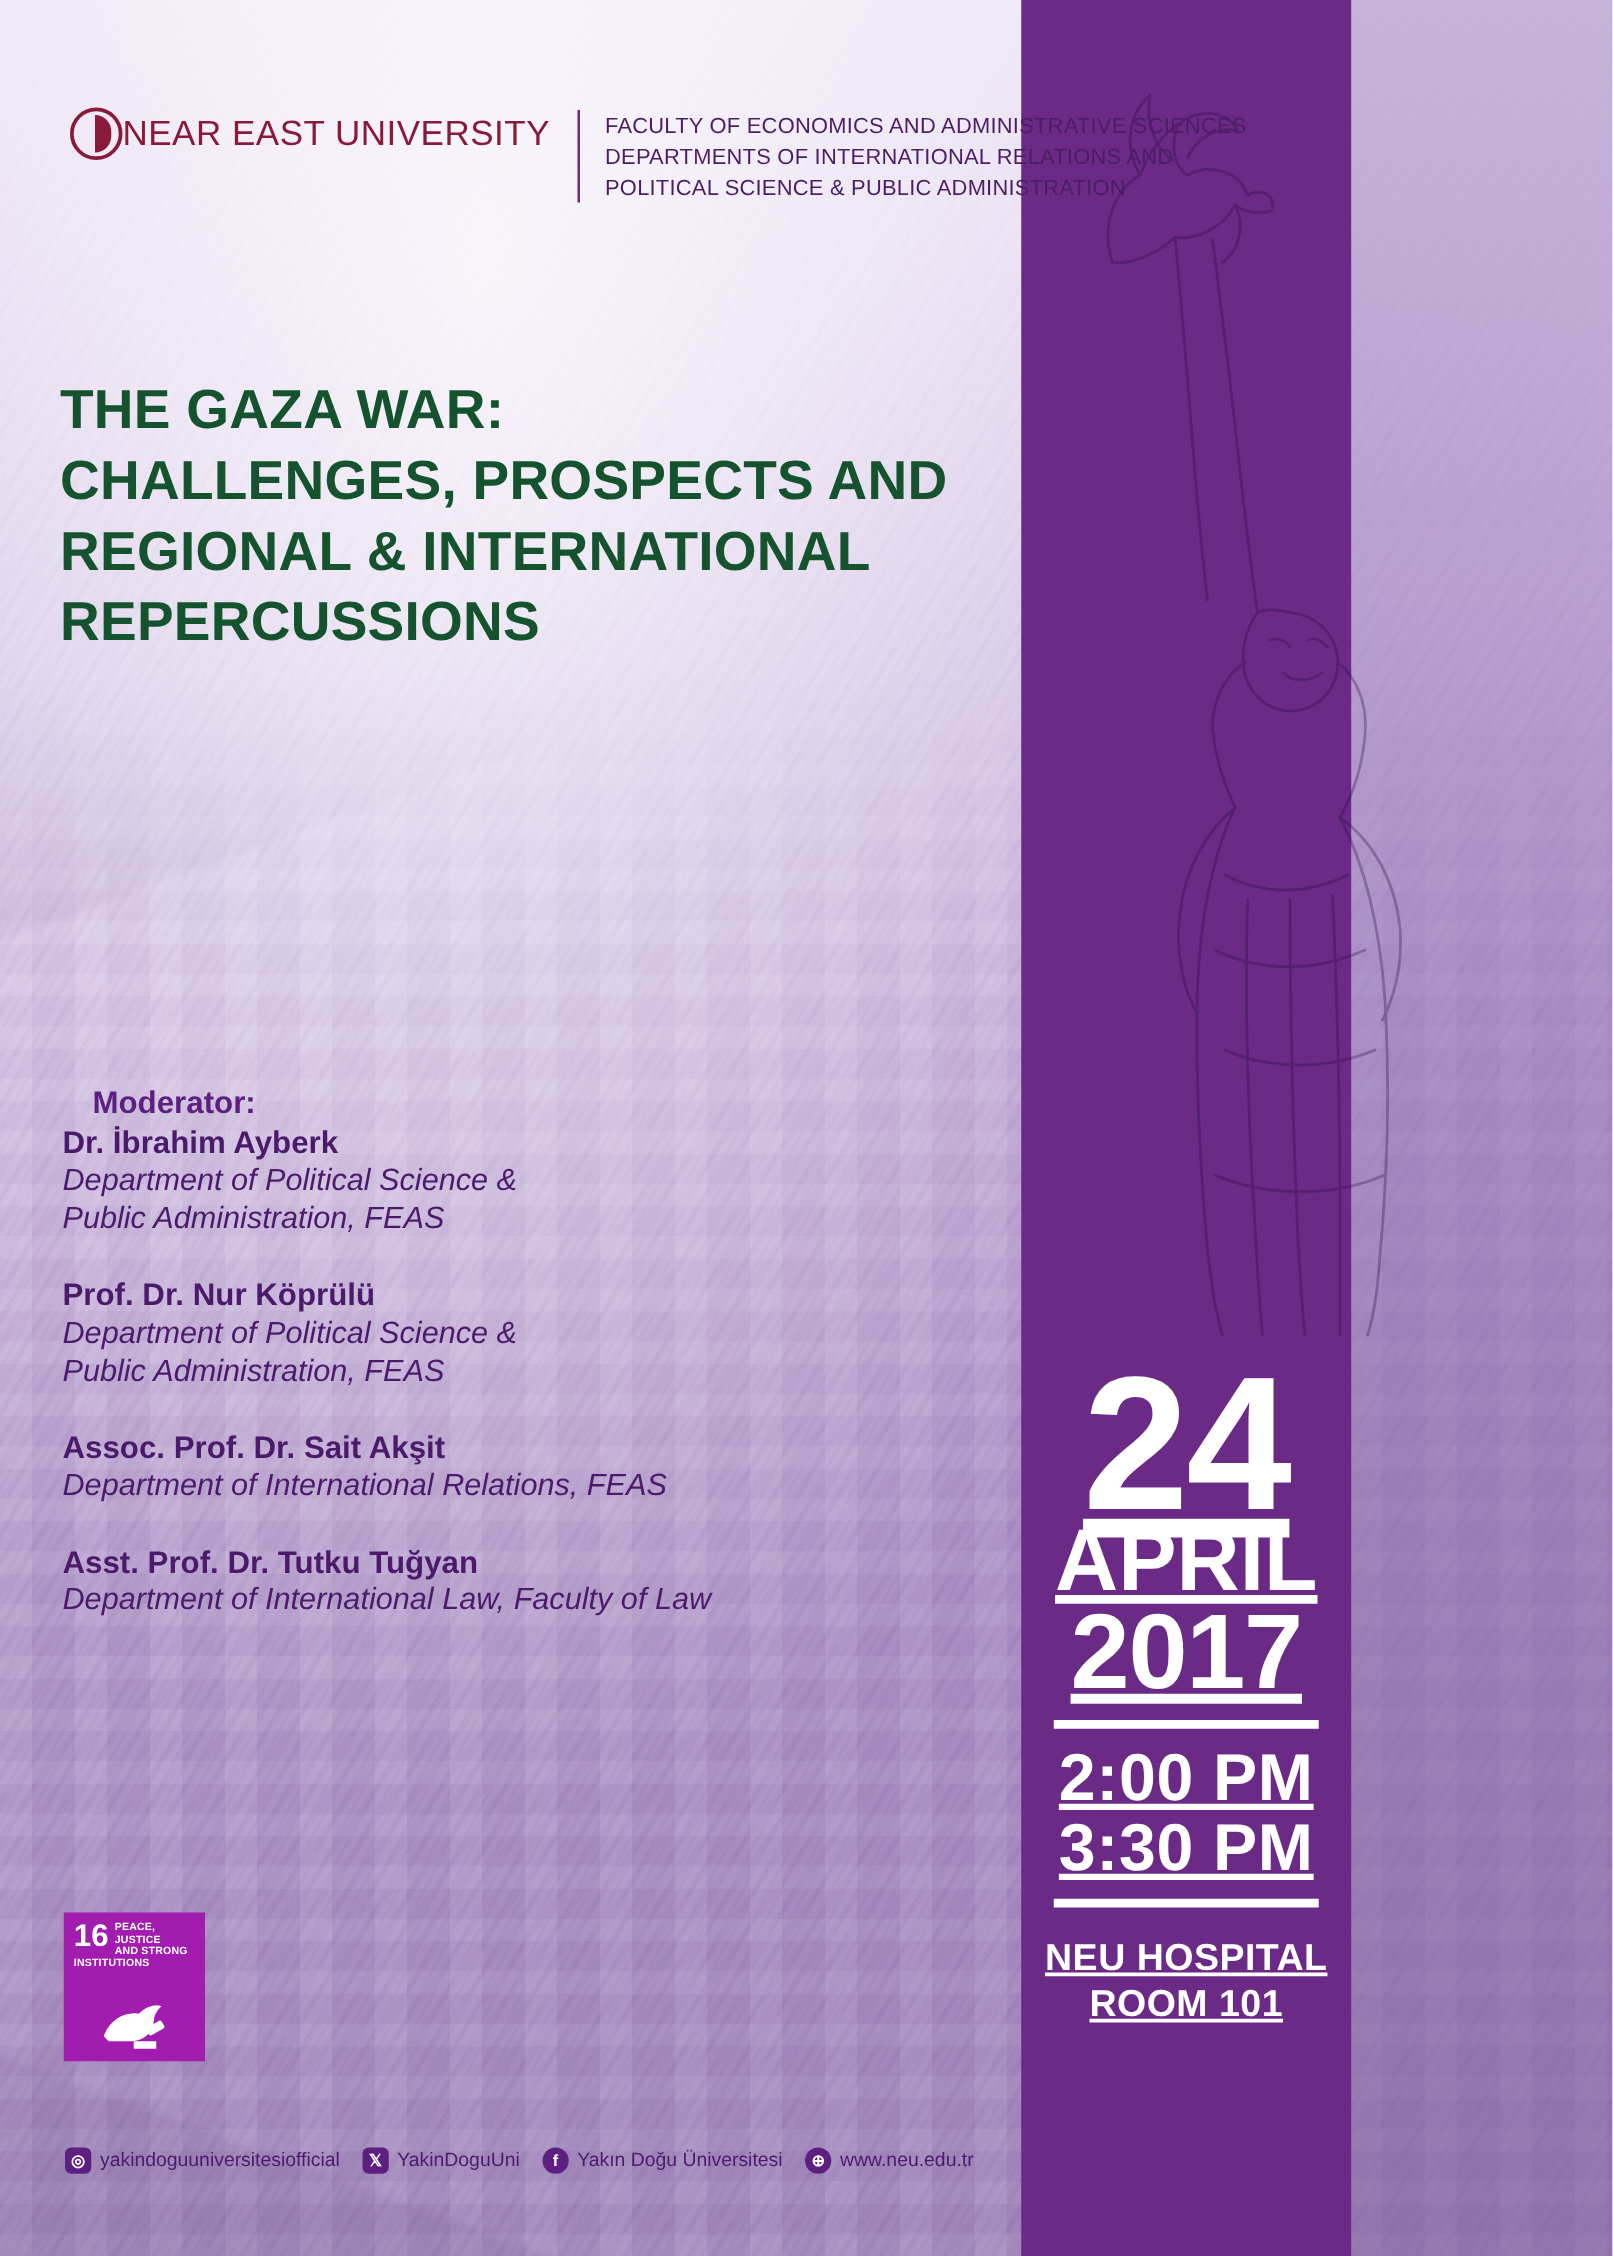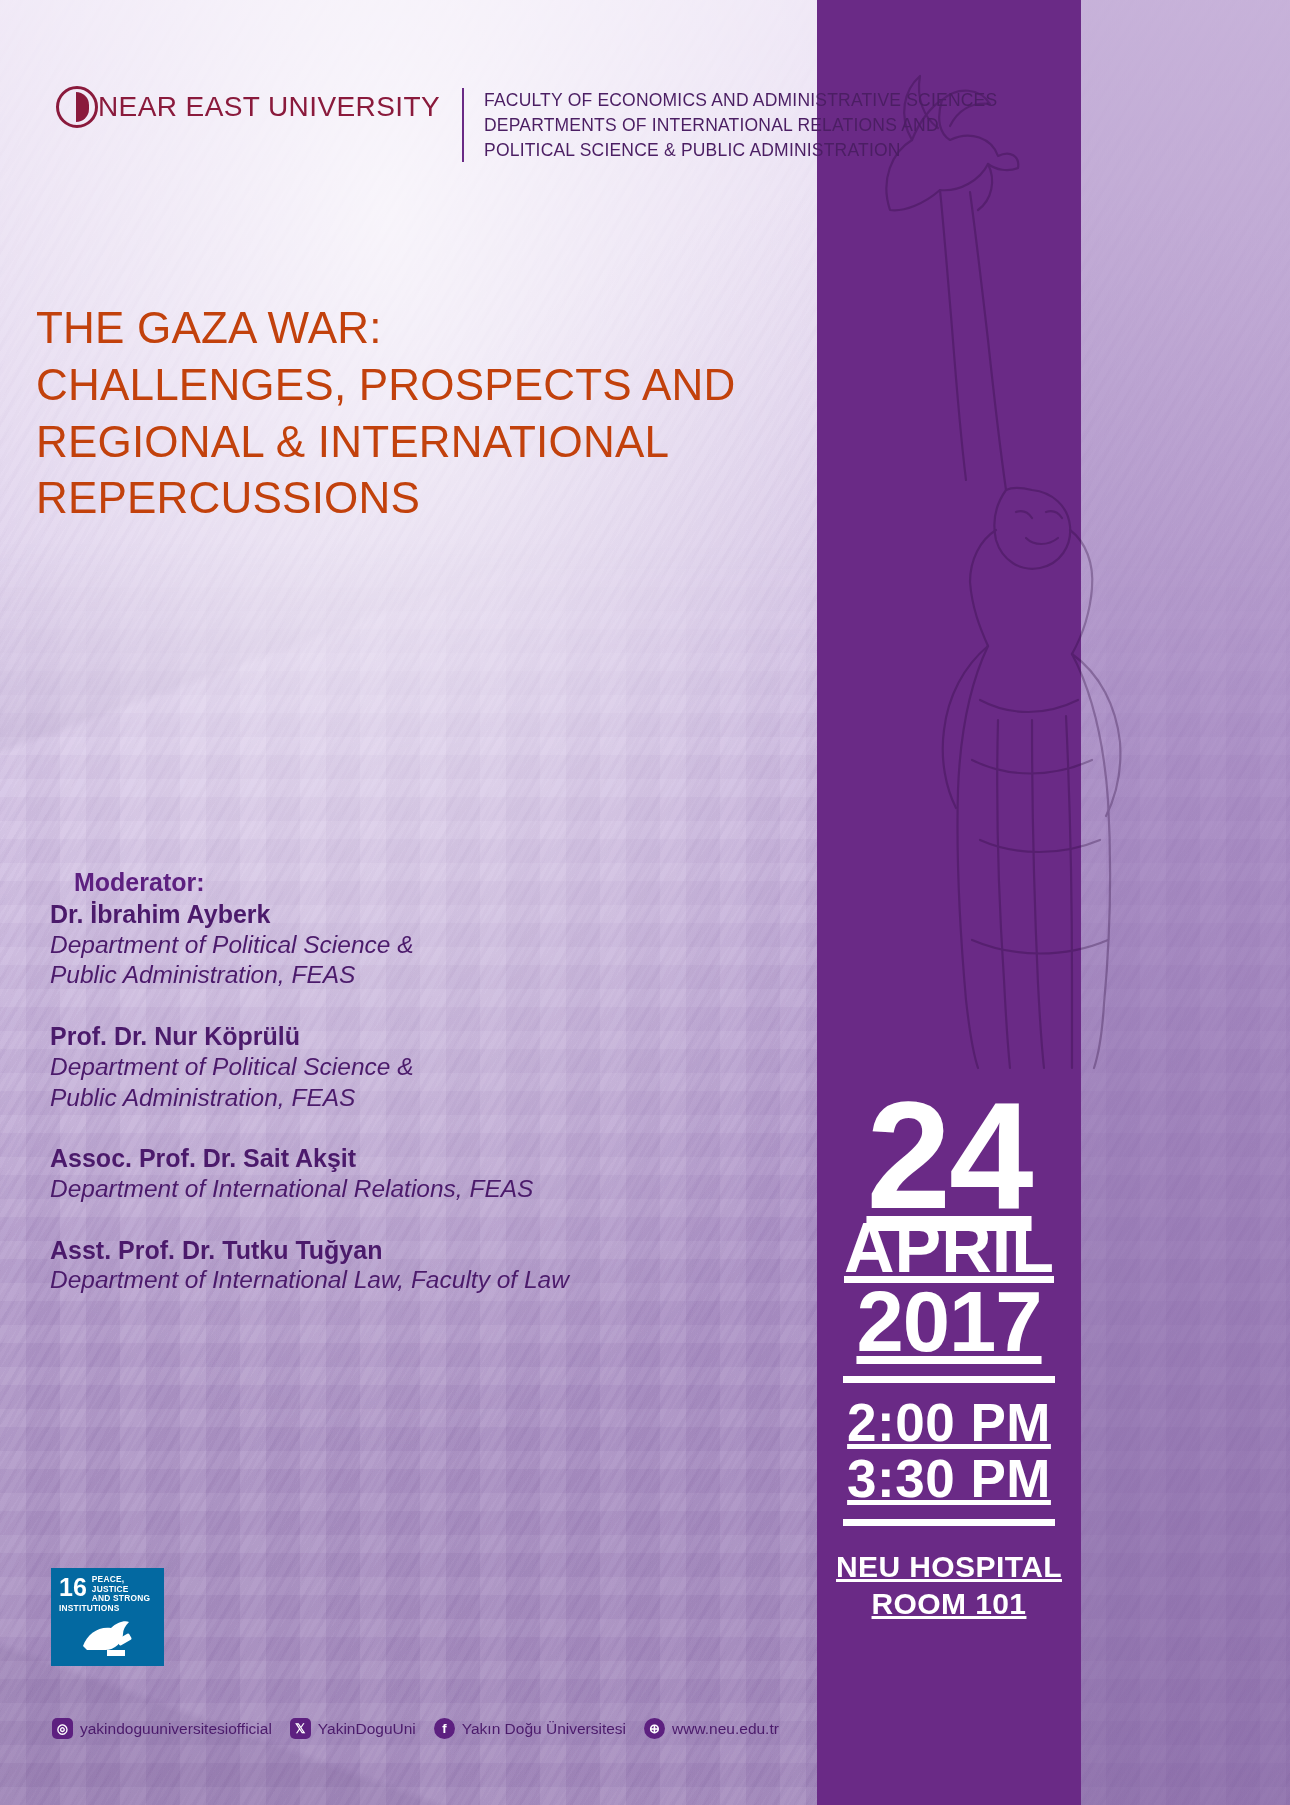--- a/index.html
+++ b/index.html
@@ -116,25 +116,25 @@
     line-height: 1.42;
     letter-spacing: 0.2px;
     font-weight: 400;
     padding-top: 2px;
   }
 
   
   .title {
     position: absolute;
     top: 300px;
-    left: 36px;
+    left: 48px;
     width: 760px;
-    color: #c2410c;
+    color: #14532d;
     font-size: 44px;
-    font-weight: normal;
+    font-weight: bold;
     line-height: 1.29;
     letter-spacing: 0.2px;
     text-transform: uppercase;
   }
   .title div { white-space: nowrap; }
 
   
   .people {
     position: absolute;
     top: 868px;
@@ -168,26 +168,25 @@
     color: #5d2080;
     margin: 36px 0 24px 0;
   }
 
   
   .sdg {
     position: absolute;
     left: 51px;
     top: 1530px;
     width: 113px;
-    height: 98px;
-    background: #0369a1;
+    height: 119px;
+    background: #a21caf;
     color: #fff;
     box-sizing: border-box;
     padding: 7px 8px;
-    margin-top: 38px;
   }
   .sdg-num { font-size: 25px; font-weight: bold; line-height: 1; float: left; margin-right: 5px; }
   .sdg-txt { font-size: 8.4px; font-weight: bold; line-height: 1.15; letter-spacing: 0.2px; }
   .sdg-icon { position: absolute; left: 26px; bottom: 8px; width: 62px; height: 46px; }
 
   
   .socials {
     position: absolute;
     left: 52px;
     top: 1718px;

